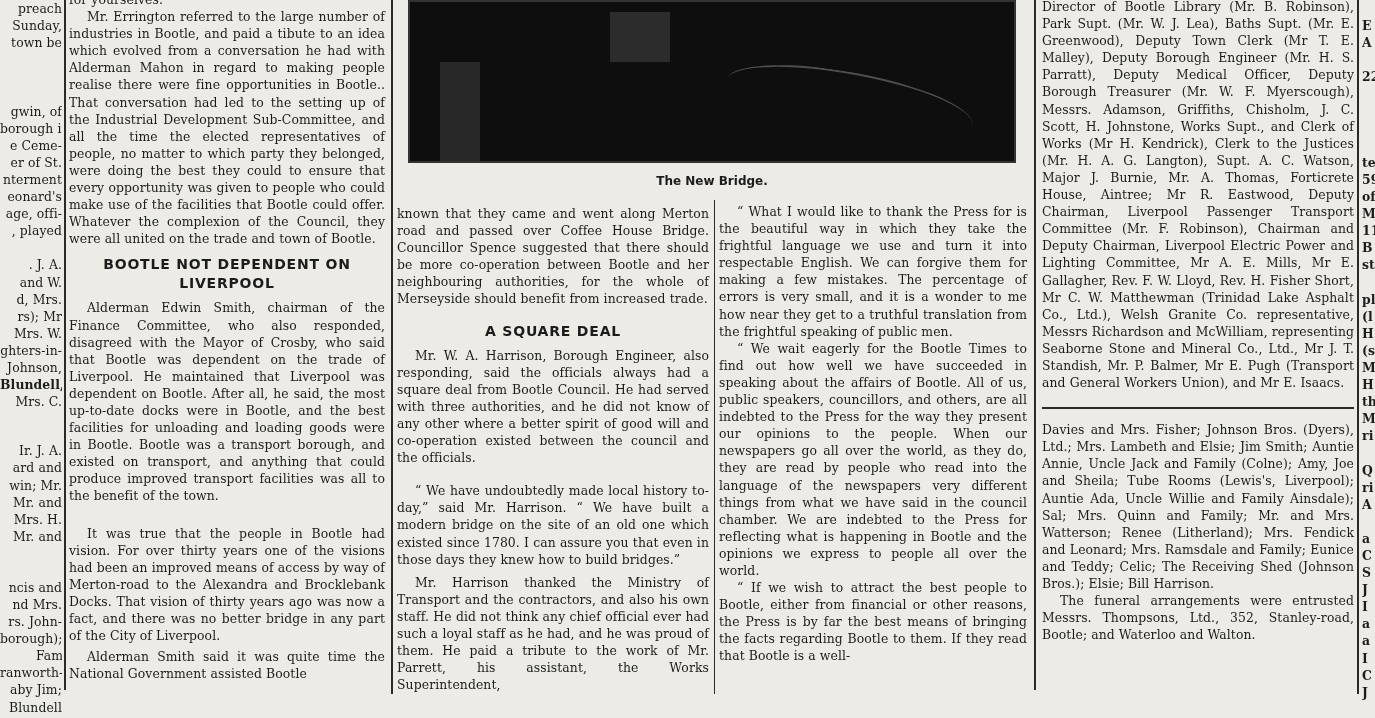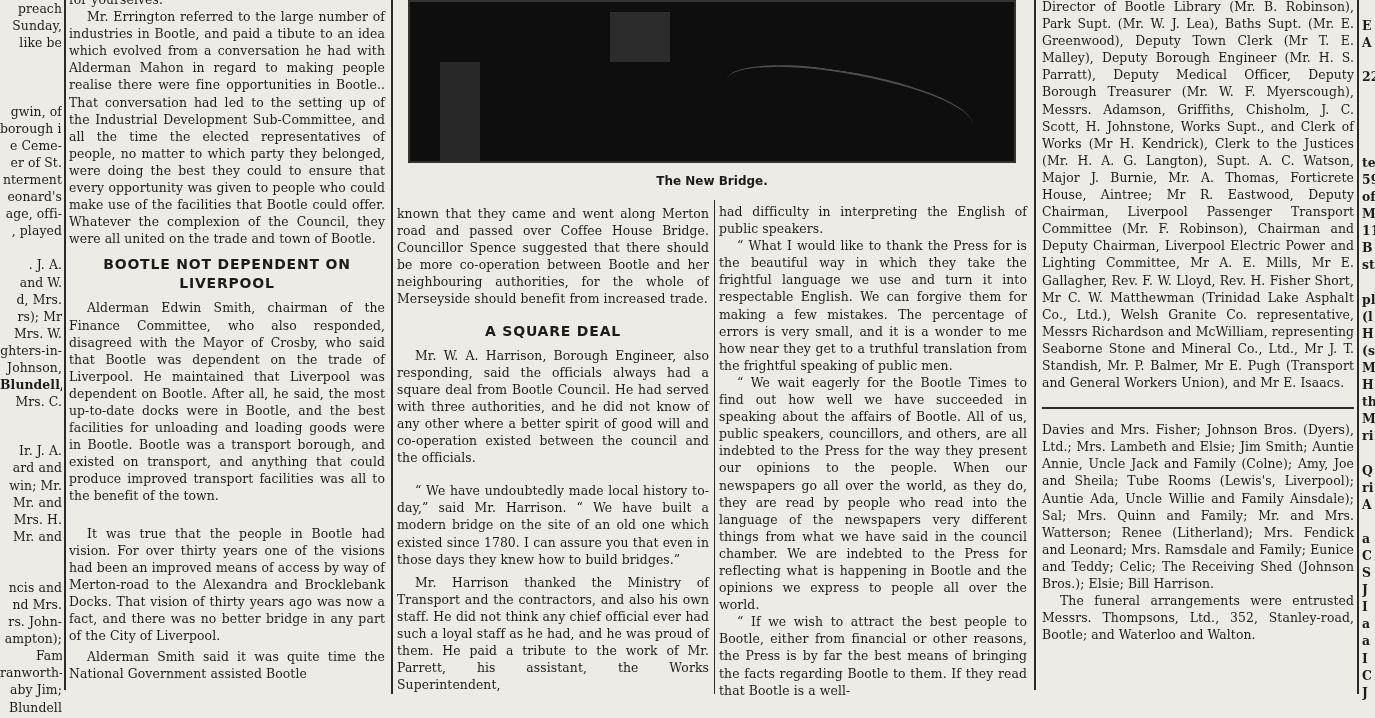--- a/index.html
+++ b/index.html
@@ -42,21 +42,21 @@
   .hr { border-top:2px solid #2a2a2a; margin:10px 0 8px 0; }
   .clip { overflow:hidden; }
 </style>
 </head>
 <body>
 
 <div class="col clip" style="left:0; width:62px; top:0; text-align:right; font-size:12.4px; line-height:17.1px;">
   <div id="col0-lines">
       <div style="white-space: nowrap; height: 17.1px;">preach</div>
       <div style="white-space: nowrap; height: 17.1px;">Sunday,</div>
-      <div style="white-space: nowrap; height: 17.1px;">like be</div>
+      <div style="white-space: nowrap; height: 17.1px;">town be</div>
       <div style="white-space: nowrap; height: 17.1px;"></div>
       <div style="white-space: nowrap; height: 17.1px;"></div>
       <div style="white-space: nowrap; height: 17.1px;"></div>
       <div style="white-space: nowrap; height: 17.1px;">gwin, of</div>
       <div style="white-space: nowrap; height: 17.1px;">borough in</div>
       <div style="white-space: nowrap; height: 17.1px;">e Ceme-</div>
       <div style="white-space: nowrap; height: 17.1px;">er of St.</div>
       <div style="white-space: nowrap; height: 17.1px;">nterment</div>
       <div style="white-space: nowrap; height: 17.1px;">eonard's</div>
       <div style="white-space: nowrap; height: 17.1px;">age, offi-</div>
@@ -74,21 +74,21 @@
       <div style="white-space: nowrap; height: 17.1px;"></div>
       <div style="white-space: nowrap; height: 17.1px; margin-top: 15px;">Ir. J. A.</div>
       <div style="white-space: nowrap; height: 17.1px;">ard and</div>
       <div style="white-space: nowrap; height: 17.1px;">win; Mr.</div>
       <div style="white-space: nowrap; height: 17.1px;">Mr. and</div>
       <div style="white-space: nowrap; height: 17.1px;">Mrs. H.</div>
       <div style="white-space: nowrap; height: 17.1px;">Mr. and</div>
       <div style="white-space: nowrap; height: 17.1px; margin-top: 34px;">ncis and</div>
       <div style="white-space: nowrap; height: 17.1px;">nd Mrs.</div>
       <div style="white-space: nowrap; height: 17.1px;">rs. John-</div>
-      <div style="white-space: nowrap; height: 17.1px;">ampton);</div>
+      <div style="white-space: nowrap; height: 17.1px;">borough);</div>
       <div style="white-space: nowrap; height: 17.1px; padding-left: 36px;">Family;</div>
       <div style="white-space: nowrap; height: 17.1px;">ranworth-</div>
       <div style="white-space: nowrap; height: 17.1px;">aby Jim;</div>
       <div style="white-space: nowrap; height: 17.1px;">Blundell</div>
       <div style="white-space: nowrap; height: 17.1px;">Miss E.</div>
       <div style="white-space: nowrap; height: 17.1px;">rls; Sally</div>
       <div style="white-space: nowrap; height: 17.1px;">Mrs. Wil-</div>
       <div style="white-space: nowrap; height: 17.1px;">nn.)</div>
     </div>
 </div>
@@ -114,21 +114,20 @@
 <div class="col" style="left:397px; width:312px; top:205px;">
   <p>known that they came and went along Merton road and passed over Coffee House Bridge. Councillor Spence suggested that there should be more co-operation between Bootle and her neighbouring authorities, for the whole of Merseyside should benefit from increased trade.</p>
   <div class="headline" style="margin-top:14px;">A SQUARE DEAL</div>
   <p class="indent">Mr. W. A. Harrison, Borough Engineer, also responding, said the officials always had a square deal from Bootle Council. He had served with three authorities, and he did not know of any other where a better spirit of good will and co-operation existed between the council and the officials.</p>
   <p class="indent" style="margin-top:16px;">“ We have undoubtedly made local history to-day,” said Mr. Harrison. “ We have built a modern bridge on the site of an old one which existed since 1780. I can assure you that even in those days they knew how to build bridges.”</p>
   <p class="indent" style="margin-top:6px;">Mr. Harrison thanked the Ministry of Transport and the contractors, and also his own staff. He did not think any chief official ever had such a loyal staff as he had, and he was proud of them. He paid a tribute to the work of Mr. Parrett, his assistant, the Works Superintendent,</p>
 </div>
 <div class="rule-v" style="left:714px; top:200px; height:494px; width:1px;"></div>
 
 <div class="col" style="left:719px; width:308px; top:203px;">
-  <p>had difficulty in interpreting the English of public speakers.</p>
   <p class="indent">“ What I would like to thank the Press for is the beautiful way in which they take the frightful language we use and turn it into respectable English. We can forgive them for making a few mistakes. The percentage of errors is very small, and it is a wonder to me how near they get to a truthful translation from the frightful speaking of public men.</p>
   <p class="indent">“ We wait eagerly for the Bootle Times to find out how well we have succeeded in speaking about the affairs of Bootle. All of us, public speakers, councillors, and others, are all indebted to the Press for the way they present our opinions to the people. When our newspapers go all over the world, as they do, they are read by people who read into the language of the newspapers very different things from what we have said in the council chamber. We are indebted to the Press for reflecting what is happening in Bootle and the opinions we express to people all over the world.</p>
   <p class="indent">“ If we wish to attract the best people to Bootle, either from financial or other reasons, the Press is by far the best means of bringing the facts regarding Bootle to them. If they read that Bootle is a well-</p>
 </div>
 <div class="rule-v" style="left:1034px; height:690px;"></div>
 
 <div class="col" style="left:1042px; width:312px; top:-2px;">
   <p>Director of Bootle Library (Mr. B. Robinson), Park Supt. (Mr. W. J. Lea), Baths Supt. (Mr. E. Greenwood), Deputy Town Clerk (Mr T. E. Malley), Deputy Borough Engineer (Mr. H. S. Parratt), Deputy Medical Officer, Deputy Borough Treasurer (Mr. W. F. Myerscough), Messrs. Adamson, Griffiths, Chisholm, J. C. Scott, H. Johnstone, Works Supt., and Clerk of Works (Mr H. Kendrick), Clerk to the Justices (Mr. H. A. G. Langton), Supt. A. C. Watson, Major J. Burnie, Mr. A. Thomas, Forticrete House, Aintree; Mr R. Eastwood, Deputy Chairman, Liverpool Passenger Transport Committee (Mr. F. Robinson), Chairman and Deputy Chairman, Liverpool Electric Power and Lighting Committee, Mr A. E. Mills, Mr E. Gallagher, Rev. F. W. Lloyd, Rev. H. Fisher Short, Mr C. W. Matthewman (Trinidad Lake Asphalt Co., Ltd.), Welsh Granite Co. representative, Messrs Richardson and McWilliam, representing Seaborne Stone and Mineral Co., Ltd., Mr J. T. Standish, Mr. P. Balmer, Mr E. Pugh (Transport and General Workers Union), and Mr E. Isaacs.</p>
   <div class="hr" style="margin:16px 0 12px 0;"></div>
   <p>Davies and Mrs. Fisher; Johnson Bros. (Dyers), Ltd.; Mrs. Lambeth and Elsie; Jim Smith; Auntie Annie, Uncle Jack and Family (Colne); Amy, Joe and Sheila; Tube Rooms (Lewis's, Liverpool); Auntie Ada, Uncle Willie and Family Ainsdale); Sal; Mrs. Quinn and Family; Mr. and Mrs. Watterson; Renee (Litherland); Mrs. Fendick and Leonard; Mrs. Ramsdale and Family; Eunice and Teddy; Celic; The Receiving Shed (Johnson Bros.); Elsie; Bill Harrison.</p>

